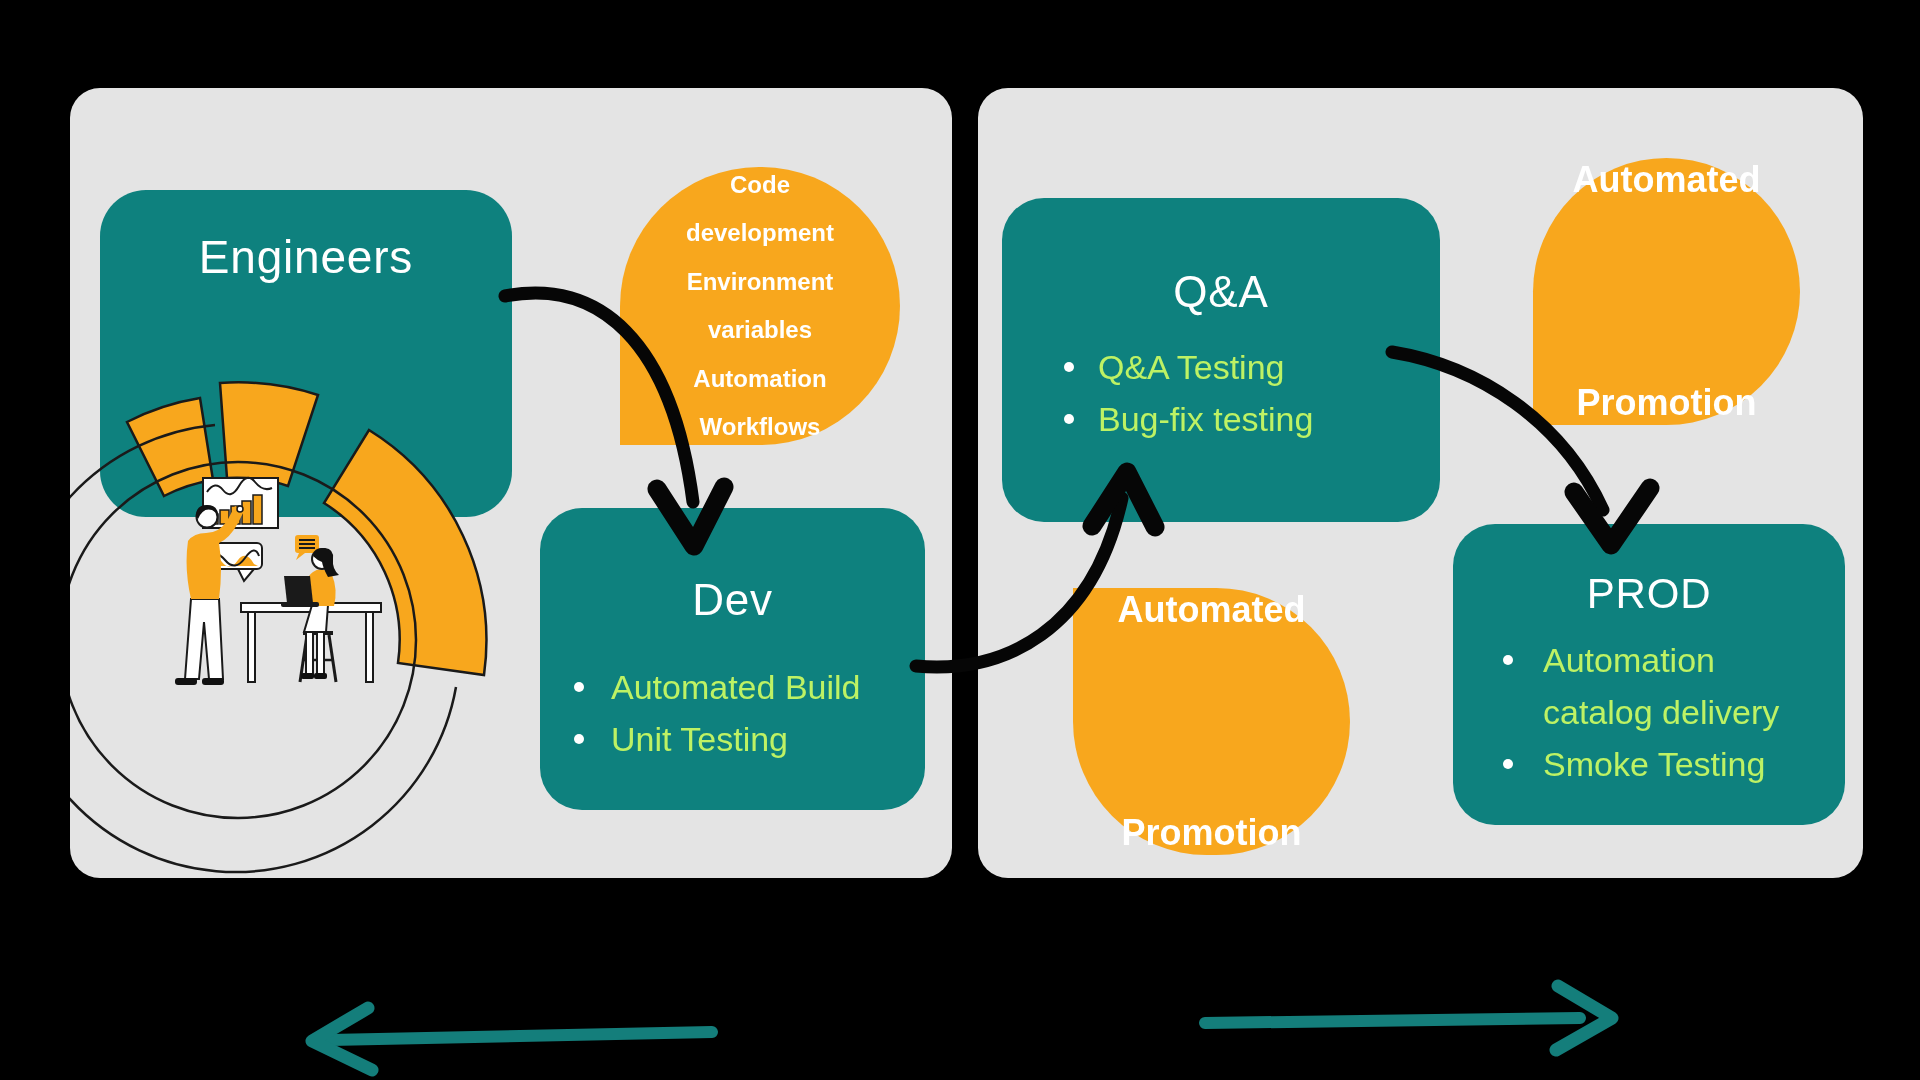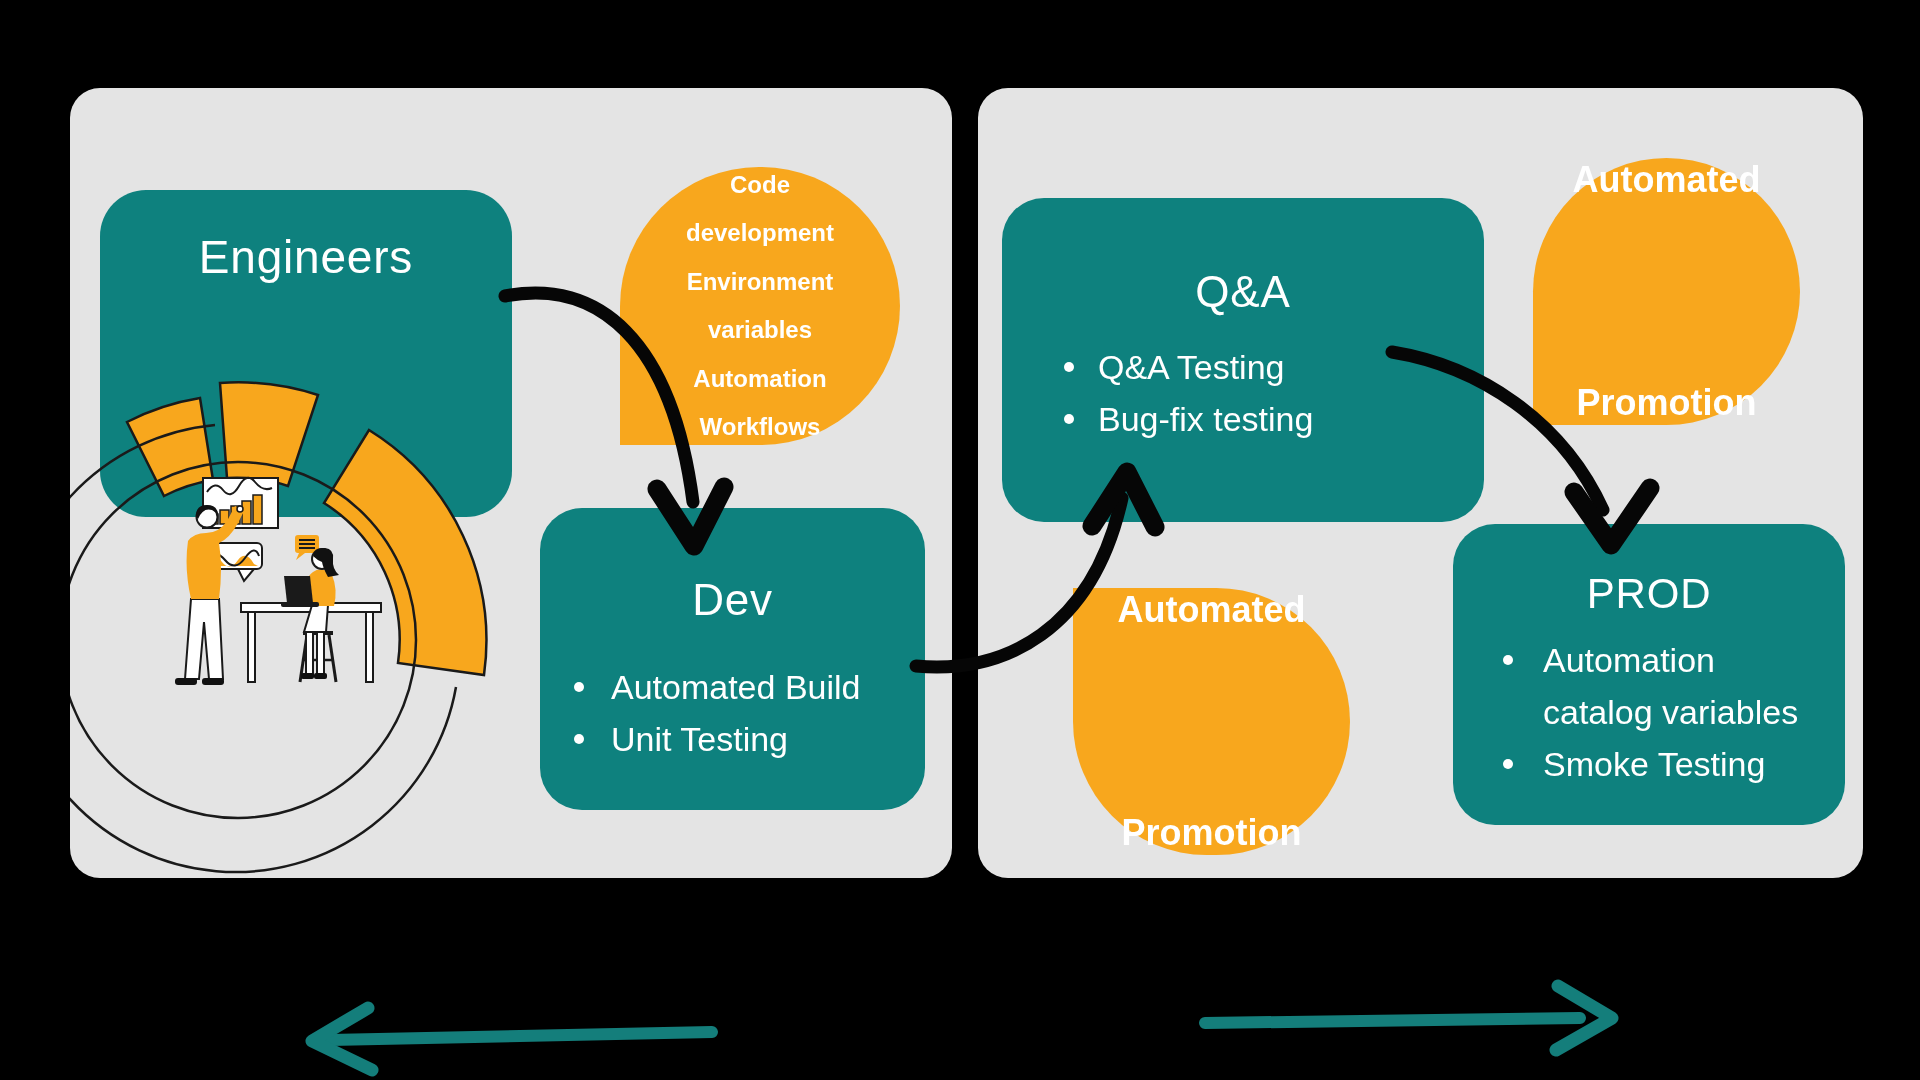--- a/index.html
+++ b/index.html
@@ -21,28 +21,28 @@
   .bubble{position:absolute;background:var(--orange,#f8a71d);color:#fff;display:flex;
           flex-direction:column;align-items:center;justify-content:space-between;text-align:center;}
   .code-bubble{left:550px;top:79px;width:280px;height:278px;border-radius:140px 140px 140px 0;}
   .code-bubble span{display:block;font-size:24px;font-weight:700;line-height:36px;}
 
   
   .devbox{left:470px;top:420px;width:385px;height:302px;border-radius:42px;}
   .devbox .box-title{padding-top:64px;font-size:44px;line-height:56px;}
 
   
-  .qabox{left:24px;top:110px;width:482px;height:324px;border-radius:42px;}
+  .qabox{left:24px;top:110px;width:438px;height:324px;border-radius:42px;}
   .qabox .box-title{padding-top:66px;font-size:44px;line-height:56px;}
 
   
   .prodbox{left:475px;top:436px;width:392px;height:301px;border-radius:42px;}
   .prodbox .box-title{padding-top:42px;font-size:42px;line-height:56px;}
 
-  ul.bullets{list-style:none;margin:0;padding:0;color:#ffffff;}
+  ul.bullets{list-style:none;margin:0;padding:0;color:#bef264;}
   ul.bullets li{display:flex;align-items:flex-start;font-size:34px;line-height:52px;}
   ul.bullets .dot{flex:0 0 auto;width:10px;height:10px;border-radius:50%;background:#fff;margin-top:21px;}
   .devbox ul.bullets{margin-top:33px;padding-left:34px;}
   .devbox ul.bullets .dot{margin-right:27px;}
   .qabox ul.bullets{margin-top:21px;padding-left:62px;}
   .qabox ul.bullets .dot{margin-right:24px;}
   .prodbox ul.bullets{margin-top:12px;padding-left:50px;}
   .prodbox ul.bullets .dot{margin-right:30px;}
   .prodbox ul.bullets li span.btext{max-width:270px;display:inline-block;}
 
@@ -190,21 +190,21 @@
     <div class="bubble promo-bottom">
       <span>Automated</span>
       <span>Promotion</span>
     </div>
 
     <div class="box prodbox">
       <div class="box-title">PROD</div>
       <ul class="bullets">
         <li>
           <span class="dot"></span>
-          <span class="btext">Automation catalog variables</span>
+          <span class="btext">Automation catalog delivery</span>
         </li>
         <li>
           <span class="dot"></span>
           <span class="btext">Smoke Testing</span>
         </li>
       </ul>
     </div>
   </section>
 
   <svg class="overlay" viewBox="0 0 1920 1080">

